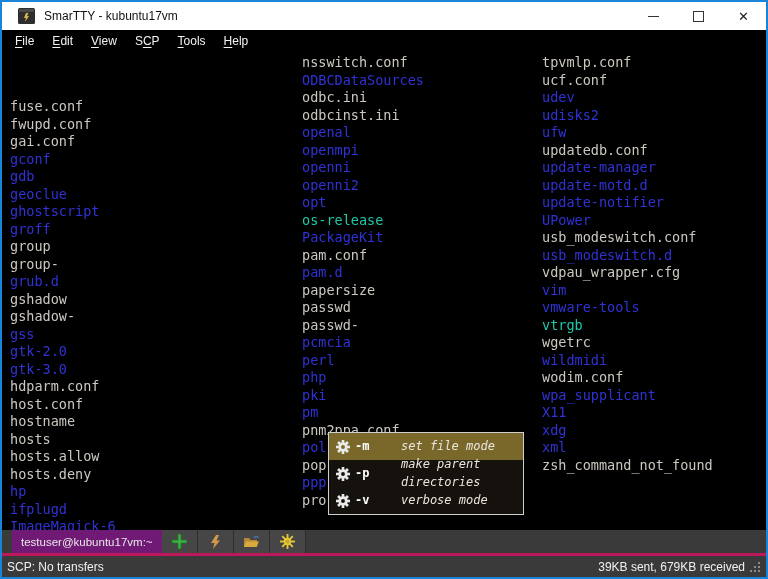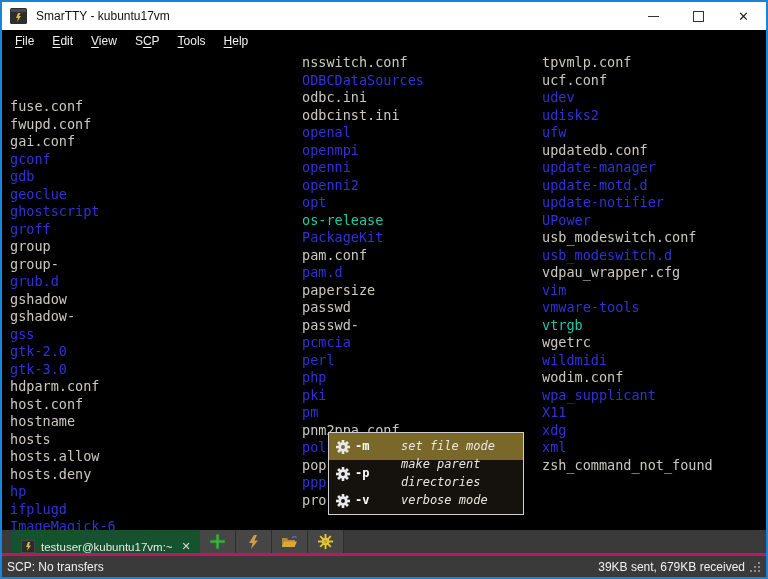--- a/index.html
+++ b/index.html
@@ -4,21 +4,21 @@
 <style>
   html,body{margin:0;padding:0;background:#555;}
   .window{
     width:768px;height:579px;box-sizing:border-box;
     border:2px solid var(--border-blue,#1984d8);
     display:flex;flex-direction:column;background:#000;
     font-family:"Liberation Sans",sans-serif;
     position:relative;overflow:hidden;
   }
   
-  .titlebar{height:28px;background:#ffffff;display:flex;align-items:center;padding-left:8px;flex:0 0 auto;}
+  .titlebar{height:28px;background:#ffffff;display:flex;align-items:center;padding-left:16px;flex:0 0 auto;}
   .app-icon{width:17px;height:16px;flex:0 0 auto;}
   .title-text{font-size:12px;color:#111;margin-left:9px;flex:1;}
   .controls{display:flex;height:100%;}
   .ctrl{width:45px;display:flex;align-items:center;justify-content:center;color:#333;}
   .min-bar{width:11px;height:1px;background:#333;display:block;}
   .max-box{width:9px;height:9px;border:1px solid #333;display:block;}
   .close-glyph{font-size:13px;line-height:1;color:#222;}
   
   .menubar{height:22px;background:#000;display:flex;align-items:center;padding-left:4px;flex:0 0 auto;}
   .menu-item{padding:10px 9px;font-size:12px;color:#f2f2f2;}
@@ -40,22 +40,22 @@
   .ac-row{height:27px;display:flex;align-items:center;padding:0 7px;
     font-size:12px;color:#e9e6df;}
   .ac-row.selected{background:var(--hl,#7a682a);}
   .gear{flex:0 0 auto;margin-right:5px;}
   .gear-hole{fill:#15120e;}
   .ac-row.selected .gear-hole{fill:var(--hl,#7a682a);}
   .ac-flag{font-weight:bold;color:#fff;width:22px;flex:0 0 auto;}
   .ac-desc{margin-left:24px;font-style:italic;}
   
   .tabbar{height:23px;background:#3a3a3a;display:flex;align-items:stretch;padding-left:10px;flex:0 0 auto;}
-  .tab{background:#14532d;display:flex;align-items:flex-end;gap:6px;padding:0 9px;
-    color:#e8e8e8;font-size:11.5px;}
+  .tab{background:#701a75;display:flex;align-items:flex-end;gap:6px;padding:0 9px;
+    color:#e8e8e8;font-size:11.5px;flex-direction:column;}
   .tab-close{color:#ddd;font-size:11px;margin-left:3px;}
   .tbtn{width:35px;display:flex;align-items:center;justify-content:center;
     background:#464646;border-right:1px solid #2e2e2e;}
   .tbtn:first-of-type{margin-left:6px;border-left:1px solid #2e2e2e;}
   
   .statusbar{height:21px;background:#3a3a3a;border-top:3px solid #be185d;
     display:flex;align-items:center;justify-content:space-between;
     padding:0 5px;color:#f0f0f0;font-size:12px;flex:0 0 auto;}
   .status-right{display:flex;align-items:center;gap:4px;}
 </style>

